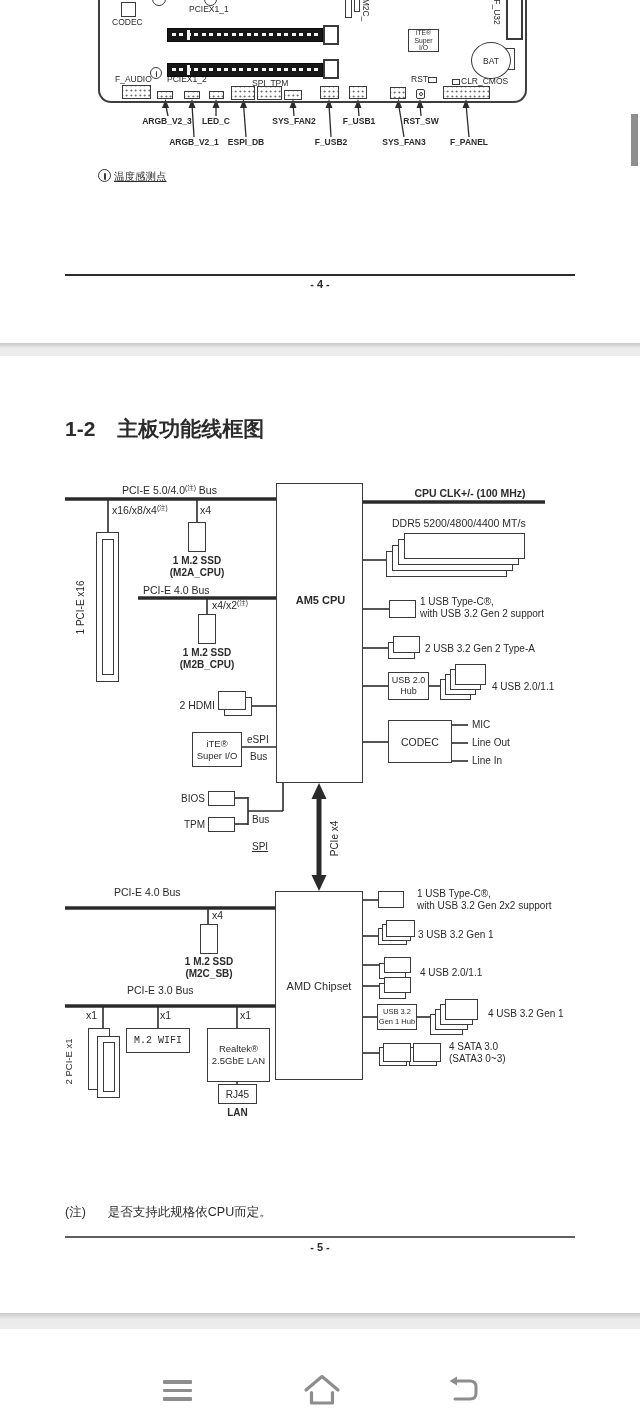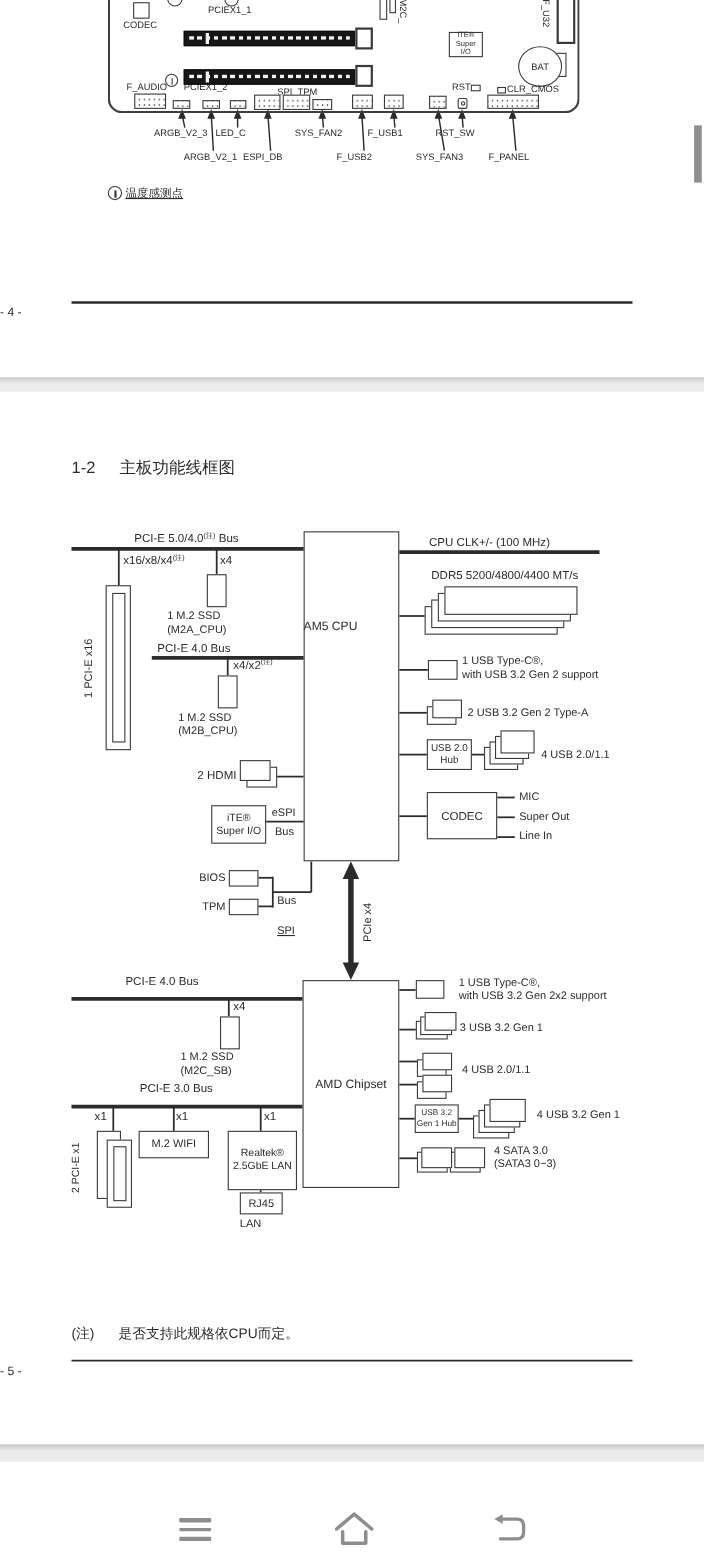--- a/index.html
+++ b/index.html
@@ -1,21 +1,21 @@
 <!DOCTYPE html>
 <html><head>
 <meta charset="utf-8">
 <style>
   html,body{margin:0;padding:0;}
   body{width:640px;height:1422px;position:relative;background:#fff;overflow:hidden;
        font-family:"Liberation Sans","DejaVu Sans",sans-serif;color:#2b2b2b;}
   .abs{position:absolute;}
   .t{position:absolute;white-space:nowrap;color:#2b2b2b;font-size:10px;line-height:1.15;}
   .f8{font-size:8.5px;} .f9{font-size:9.5px;} .f10{font-size:10px;} .f105{font-size:10.5px;} .f11{font-size:11px;}
-  .ctr{} .rgt{text-align:right;}
+  .ctr{text-align:center;font-weight:bold;} .rgt{text-align:right;}
   .box{position:absolute;border:1.5px solid #3a3a3a;background:#fff;box-sizing:border-box;}
   .boxc{display:flex;align-items:center;justify-content:center;text-align:center;flex-direction:column;}
   .conn{position:absolute;border:1.3px solid #3a3a3a;background-color:#fff;box-sizing:border-box;
         background-image:radial-gradient(#5a5a5a 0.8px,transparent 1px);background-size:4.5px 5px;background-position:1.5px 2px;}
   .slot{position:absolute;background:#171717;border:1px solid #0b0b0b;box-sizing:border-box;}
   .slotline{position:absolute;left:4px;right:4px;top:50%;height:3px;margin-top:-2px;
             background:repeating-linear-gradient(90deg,#f2f2f2 0 4px,transparent 4px 7.5px);}
   .slotkey{position:absolute;left:19px;top:1px;bottom:1px;width:3px;background:#f2f2f2;}
   .band{position:absolute;left:0;width:640px;background:linear-gradient(#c9c9c9,#ebebeb 40%,#ececec);}
   .vwrap{position:absolute;display:flex;align-items:center;justify-content:center;}
@@ -200,21 +200,21 @@
   </div>
   <div class="t f105" style="left:114px;top:170px;text-decoration:underline;">温度感测点</div>
 
   <div class="t f11 ctr" style="left:0;top:278px;width:640px;">- 4 -</div>
 </div>
 
 <div class="band" style="top:343px;height:13px;"></div>
 
 <div class="abs" style="left:0;top:356px;width:640px;height:957px;">
 
-  <div class="t" style="left:65px;top:61px;font-size:15px;font-weight:normal;">
+  <div class="t" style="left:65px;top:61px;font-size:21px;font-weight:bold;">
     <span>1-2</span><span style="display:inline-block;width:22px;"></span><span>主板功能线框图</span>
   </div>
 </div>
 
 <div class="t f105" style="left:122px;top:484px;">
   <span>PCI-E 5.0/4.0</span><span class="sup">(注)</span><span> Bus</span>
 </div>
 <div class="t f105 ctr" style="left:390px;top:487px;width:160px;">CPU CLK+/- (100 MHz)</div>
 <div class="t f105" style="left:112px;top:504px;">
   <span>x16/x8/x4</span><span class="sup">(注)</span>
@@ -232,21 +232,21 @@
 <div class="vwrap" style="left:70px;top:532px;width:22px;height:150px;">
   <span class="vccw f10">1 PCI-E x16</span>
 </div>
 <div class="box" style="left:188px;top:522px;width:18px;height:30px;"></div>
 <div class="t f10 ctr" style="left:152px;top:555px;width:90px;">
   <div>1 M.2 SSD</div>
   <div>(M2A_CPU)</div>
 </div>
 
 <div class="box" style="left:276px;top:483px;width:87px;height:300px;"></div>
-<div class="t f11 ctr" style="left:276px;top:564px;width:89px;">AM5 CPU</div>
+<div class="t f11 ctr" style="left:276px;top:594px;width:89px;">AM5 CPU</div>
 
 <div class="t f105" style="left:143px;top:584px;">PCI-E 4.0 Bus</div>
 <div class="t f105" style="left:212px;top:599px;">
   <span>x4/x2</span><span class="sup">(注)</span>
 </div>
 <div class="box" style="left:198px;top:614px;width:18px;height:30px;"></div>
 <div class="t f10 ctr" style="left:162px;top:647px;width:90px;">
   <div>1 M.2 SSD</div>
   <div>(M2B_CPU)</div>
 </div>
@@ -268,21 +268,21 @@
 <div class="box" style="left:440px;top:679px;width:31px;height:21px;"></div>
 <div class="box" style="left:445px;top:674px;width:31px;height:21px;"></div>
 <div class="box" style="left:450px;top:669px;width:31px;height:21px;"></div>
 <div class="box" style="left:455px;top:664px;width:31px;height:21px;"></div>
 <div class="t f10" style="left:492px;top:681px;">4 USB 2.0/1.1</div>
 
 <div class="box boxc" style="left:388px;top:720px;width:64px;height:43px;font-size:10.5px;">
   <span>CODEC</span>
 </div>
 <div class="t f10" style="left:472px;top:719px;">MIC</div>
-<div class="t f10" style="left:472px;top:737px;">Super Out</div>
+<div class="t f10" style="left:472px;top:737px;">Line Out</div>
 <div class="t f10" style="left:472px;top:755px;">Line In</div>
 
 <div class="box" style="left:224px;top:697px;width:28px;height:19px;"></div>
 <div class="box" style="left:218px;top:691px;width:28px;height:19px;"></div>
 <div class="t f105 rgt" style="left:150px;top:699px;width:65px;">2 HDMI</div>
 
 <div class="box boxc" style="left:192px;top:732px;width:50px;height:35px;font-size:9.5px;line-height:1.25;">
   <span>iTE®</span>
   <span>Super I/O</span>
 </div>
@@ -353,21 +353,21 @@
 <div class="t f105" style="left:160px;top:1009px;">x1</div>
 <div class="t f105" style="left:240px;top:1009px;">x1</div>
 
 <div class="box" style="left:88px;top:1028px;width:22px;height:62px;"></div>
 <div class="box" style="left:97px;top:1036px;width:23px;height:62px;"></div>
 <div class="box" style="left:102.5px;top:1042px;width:12px;height:50px;"></div>
 <div class="vwrap" style="left:58px;top:1030px;width:22px;height:62px;">
   <span class="vccw f9">2 PCI-E x1</span>
 </div>
 
-<div class="box boxc" style="left:126px;top:1028px;width:64px;height:25px;font-size:10px;">
+<div class="box boxc" style="left:126px;top:1028px;width:64px;height:25px;font-size:10px;font-family:Liberation Mono, monospace;">
   <span>M.2 WIFI</span>
 </div>
 <div class="box boxc" style="left:207px;top:1028px;width:63px;height:54px;font-size:9.5px;line-height:1.3;">
   <span>Realtek®</span>
   <span>2.5GbE LAN</span>
 </div>
 <div class="box boxc" style="left:218px;top:1084px;width:39px;height:20px;font-size:10px;">
   <span>RJ45</span>
 </div>
 <div class="t f10 ctr" style="left:218px;top:1107px;width:39px;">LAN</div>

